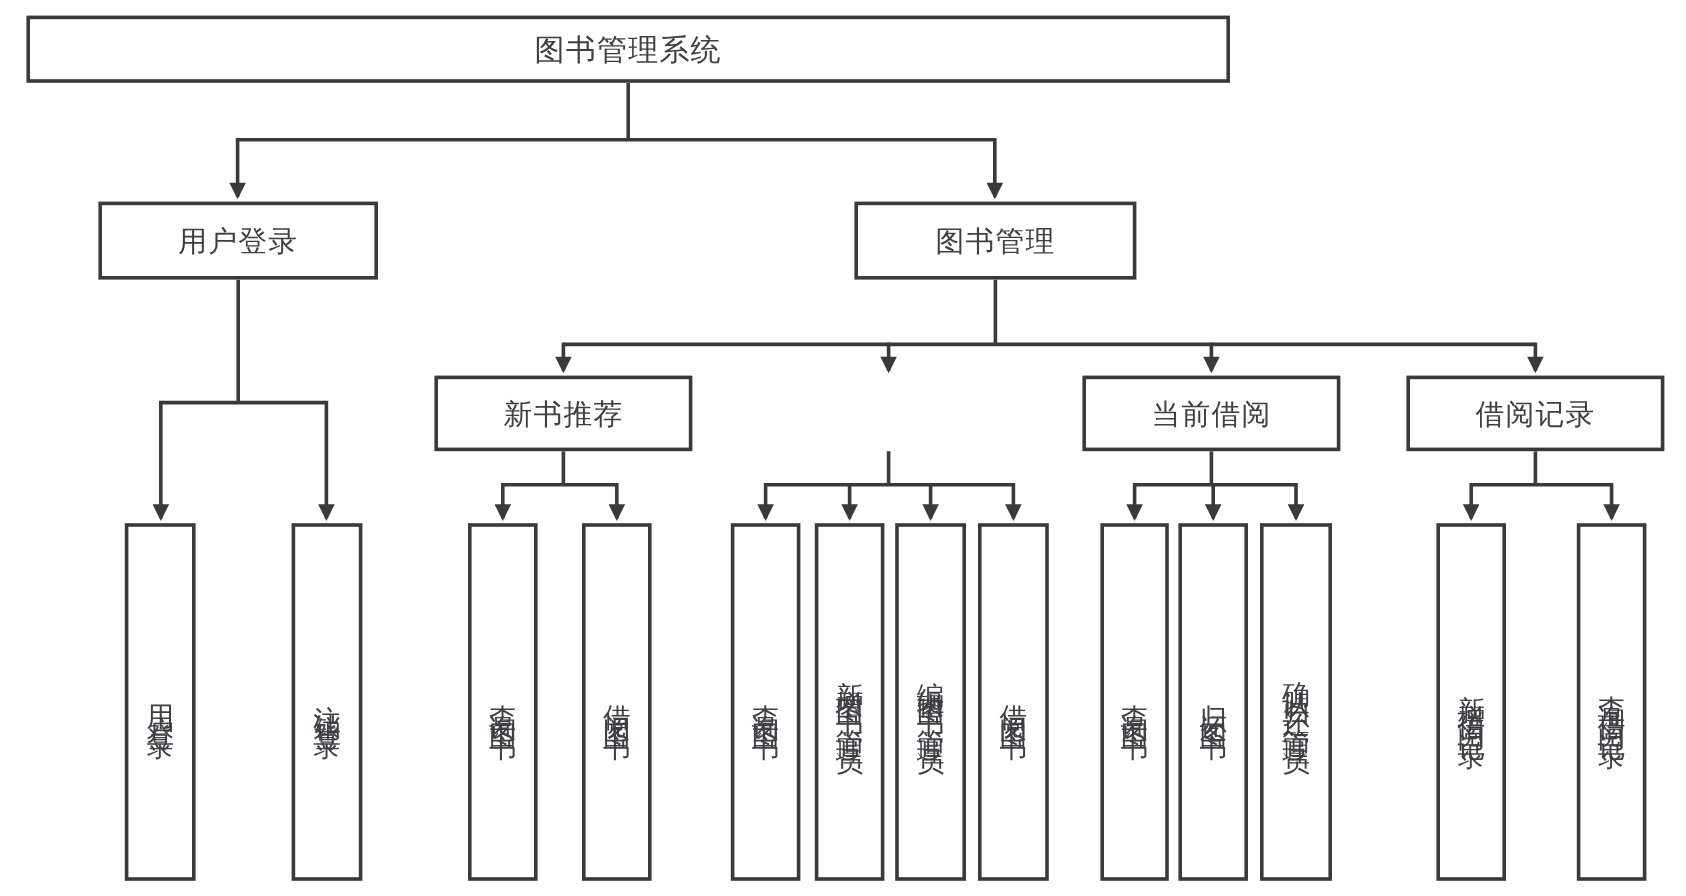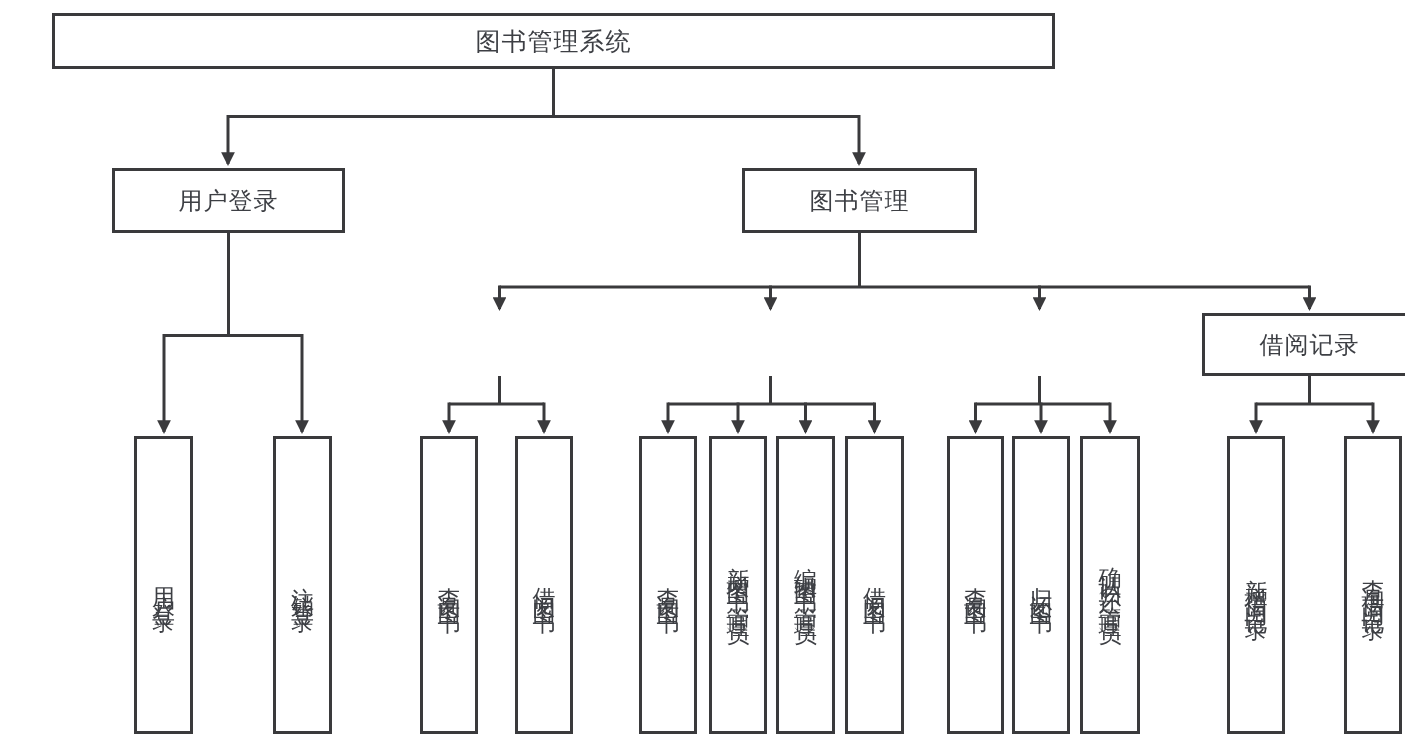--- a/index.html
+++ b/index.html
@@ -1,18 +1,18 @@
 <!DOCTYPE html>
 <html><head>
 <meta charset="utf-8">
 <style>
   html,body{margin:0;padding:0;background:#ffffff;}
   body{width:1405px;height:747px;position:relative;overflow:hidden;
        font-family:"Liberation Sans","DejaVu Sans",sans-serif;}
-  .chart{position:absolute;left:0;top:0;width:1235px;height:747px;margin-left:30px;}
+  .chart{position:absolute;left:0;top:0;width:1235px;height:747px;}
   svg.lines{position:absolute;left:0;top:0;z-index:1;}
   .node{position:absolute;box-sizing:border-box;background:#ffffff;
         border:3px solid #3a3a3c;display:flex;align-items:center;justify-content:center;
         color:#3d3f44;z-index:2;}
   .h-label{font-size:24px;letter-spacing:1px;white-space:nowrap;}
   .root{left:22px;top:13px;width:1003px;height:56px;}
   .root .h-label{font-size:25px;}
   .lvl2{top:168px;height:65px;}
   .n-login{left:82px;width:233px;}
   .n-bookmgmt{left:712px;width:235px;}
@@ -82,20 +82,26 @@
     <span class="h-label">图书管理系统</span>
   </div>
 
   <div class="node lvl2 n-login">
     <span class="h-label">用户登录</span>
   </div>
   <div class="node lvl2 n-bookmgmt">
     <span class="h-label">图书管理</span>
   </div>
 
+  <div class="node lvl3 n-recommend">
+    <span class="h-label">新书推荐</span>
+  </div>
+  <div class="node lvl3 n-current">
+    <span class="h-label">当前借阅</span>
+  </div>
   <div class="node lvl3 n-records">
     <span class="h-label">借阅记录</span>
   </div>
 
   <div class="node leaf lf1">
     <span class="v-label">用户登录</span>
   </div>
   <div class="node leaf lf2">
     <span class="v-label">注销登录</span>
   </div>

